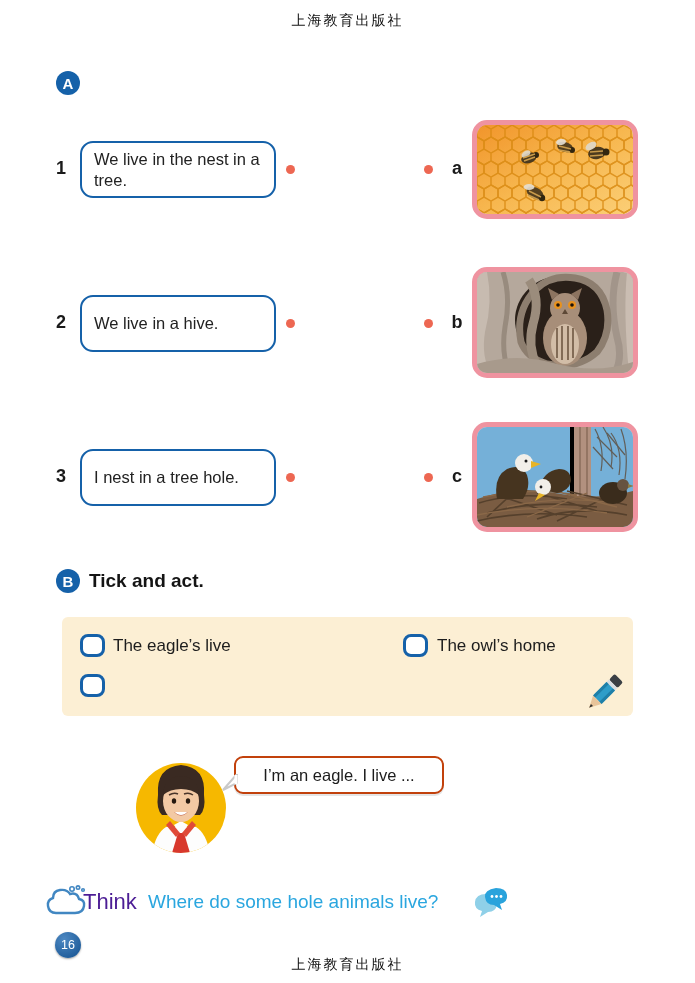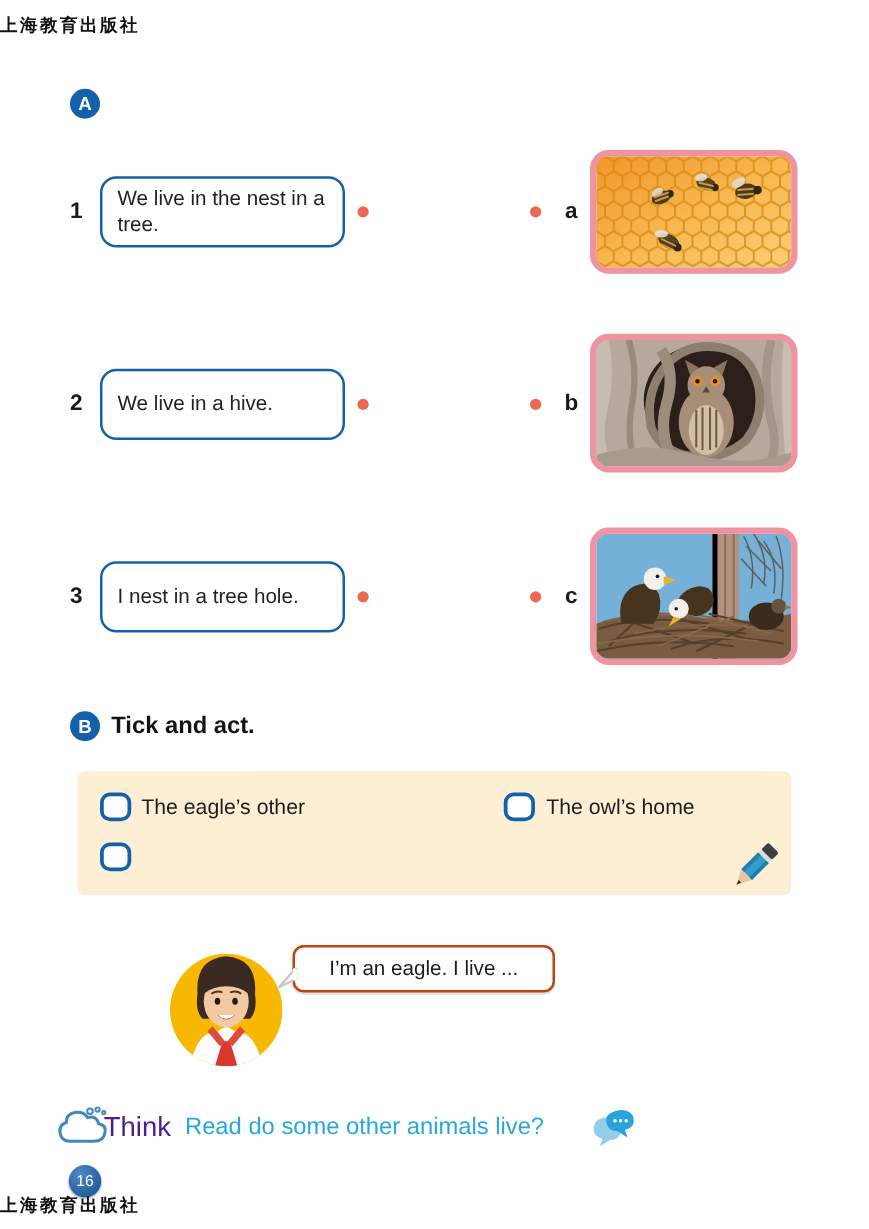--- a/index.html
+++ b/index.html
@@ -7,21 +7,21 @@
   body {
     position:relative;
     background:#ffffff;
     font-family:"Liberation Sans", sans-serif;
     color:#1a1a1a;
     overflow:hidden;
   }
   .abs { position:absolute; }
 
   
-  .cn-line { width:100%; font-size:14px; letter-spacing:2px; color:#111;font-weight:bold; }
+  .cn-line { width:100%; text-align:center; font-size:14px; letter-spacing:2px; color:#111; }
 
   
   .section-heading { display:flex; align-items:center; gap:9px; }
   .badge {
     width:24px; height:24px; border-radius:50%;
     background:#1561a9; color:#fff;
     font-weight:bold; font-size:15px;
     display:flex; align-items:center; justify-content:center;
     flex:0 0 auto;
   }
@@ -230,21 +230,21 @@
   </svg>
 </div>
 
 <div class="abs section-heading" style="left:56px; top:569px;">
   <div class="badge">B</div>
   <div class="section-title">Tick and act.</div>
 </div>
 
 <div class="abs tick-panel">
   <div class="checkbox" style="left:18px; top:17px;"></div>
-  <div class="tick-label" style="left:51px; top:17px;">The eagle’s other</div>
+  <div class="tick-label" style="left:51px; top:17px;">The eagle’s live</div>
 
   <div class="checkbox" style="left:341px; top:17px;"></div>
   <div class="tick-label" style="left:375px; top:17px;">The owl’s home</div>
 
   <div class="checkbox" style="left:18px; top:57px;"></div>
 
   <svg class="abs" style="right:6px; bottom:0px;" width="46" height="46" viewBox="0 0 46 46">
     <g transform="rotate(45 23 23)">
       <rect x="17" y="2" width="12" height="8" rx="2" fill="#3a3f44"></rect>
       <rect x="17" y="10" width="12" height="3.5" fill="#d8dde2"></rect>
@@ -293,21 +293,21 @@
   <g fill="#ffffff" stroke="#4187c2" stroke-width="2.4">
     <path d="M11 28 Q4 28 3 21 Q2 15 8 13 Q8 6 15 5 Q22 4 25 9 Q32 7 34 14 Q40 15 39 21 Q38 28 30 28 Z"></path>
   </g>
   <g fill="none" stroke="#4187c2" stroke-width="1.6">
     <circle cx="27" cy="4" r="2.2"></circle>
       <circle cx="33" cy="2.6" r="1.7"></circle>
       <circle cx="38" cy="5" r="1.3"></circle>
   </g>
 </svg>
 <div class="abs think-label">Think</div>
-<div class="abs think-question">Read do some other animals live?</div>
+<div class="abs think-question">Where do some hole animals live?</div>
 <svg class="abs" style="left:472px; top:886px;" width="38" height="34" viewBox="0 0 38 34">
   <path d="M14 8 Q4 8 3 16 Q2 23 10 25 L8 31 L16 26 Q24 26 25 18 Q26 10 14 8 Z" fill="#8fd0e8"></path>
   <path d="M24 2 Q34 2 35 9 Q36 16 28 18 L30 24 L22 19 Q14 19 13 11 Q12 4 24 2 Z" fill="#29a3dc"></path>
   <circle cx="20" cy="10.5" r="1.4" fill="#fff"></circle>
     <circle cx="24.5" cy="10.5" r="1.4" fill="#fff"></circle>
     <circle cx="29" cy="10.5" r="1.4" fill="#fff"></circle>
 </svg>
 
 <div class="abs page-badge">16</div>
 <div class="abs cn-line" style="top:956px;">上海教育出版社</div>

